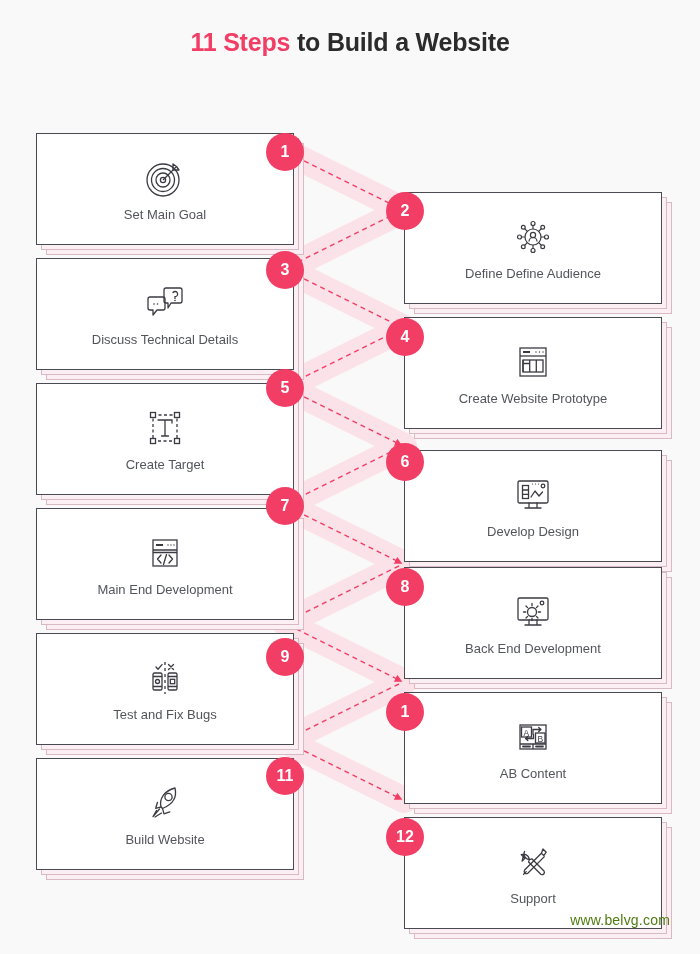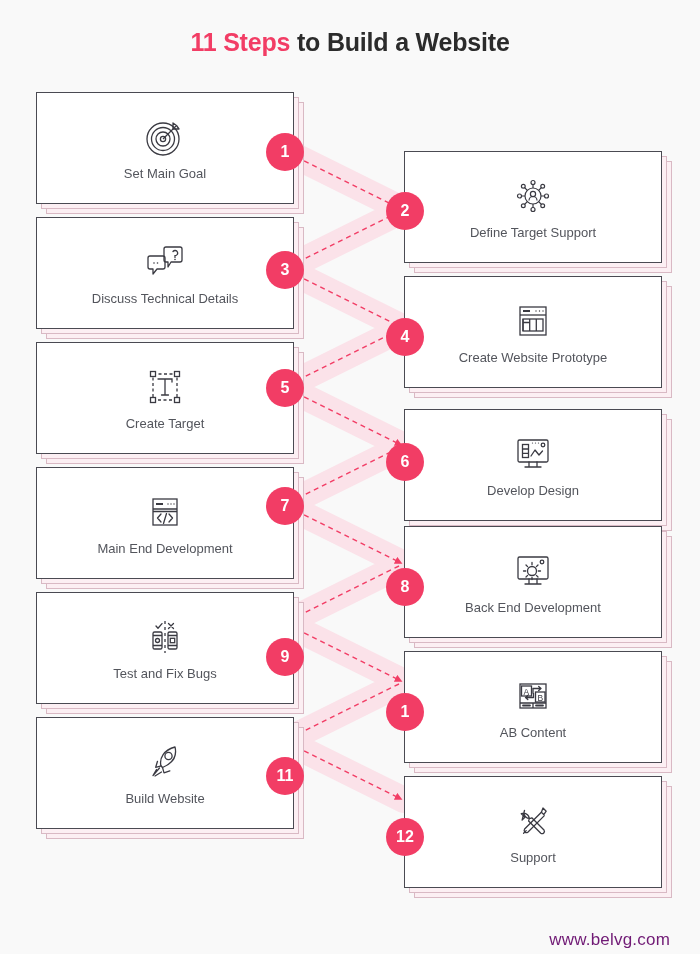--- a/index.html
+++ b/index.html
@@ -41,20 +41,21 @@
     width: 700px;
     height: 954px;
     pointer-events: none;
   }
 
   
   .card-wrap {
     position: absolute;
     width: 258px;
     height: 112px;
+    margin-top: 41px;
   }
   .card-wrap.left  { left: 36px; }
   .card-wrap.right { left: 404px; }
 
   
   .layer {
     position: absolute;
     left: 0; top: 0;
     width: 258px;
     height: 112px;
@@ -107,23 +108,23 @@
     display: flex;
     align-items: center;
     justify-content: center;
     z-index: 6;
   }
 
   
   #footer {
     position: absolute;
     right: 30px;
-    bottom: 4px;
-    font-size: 17px;
-    color: #701a75;
+    bottom: 26px;
+    font-size: 14px;
+    color: #4d7c0f;
     letter-spacing: 0.2px;
   }
 </style>
 </head>
 <body>
 
 <div id="page">
 
   <div id="title">
     <span class="accent">11 Steps</span><span> to Build a Website</span>
@@ -189,21 +190,21 @@
           <circle cx="23" cy="9.5" r="2"></circle>
             <circle cx="23" cy="36.5" r="2"></circle>
           <circle cx="9.5" cy="23" r="2"></circle>
             <circle cx="36.5" cy="23" r="2"></circle>
           <circle cx="13.3" cy="13.3" r="1.9"></circle>
             <circle cx="32.7" cy="13.3" r="1.9"></circle>
           <circle cx="13.3" cy="32.7" r="1.9"></circle>
             <circle cx="32.7" cy="32.7" r="1.9"></circle>
         </svg>
       </div>
-      <div class="card-label">Define Target Support</div>
+      <div class="card-label">Define Define Audience</div>
     </div>
   </div>
   <div class="step-badge" style="left:386px; top:192px">
     <span>2</span>
   </div>
 
   <div class="card-wrap left" style="top:217px">
     <div class="layer l2"></div>
     <div class="layer l1"></div>
     <div class="card">

